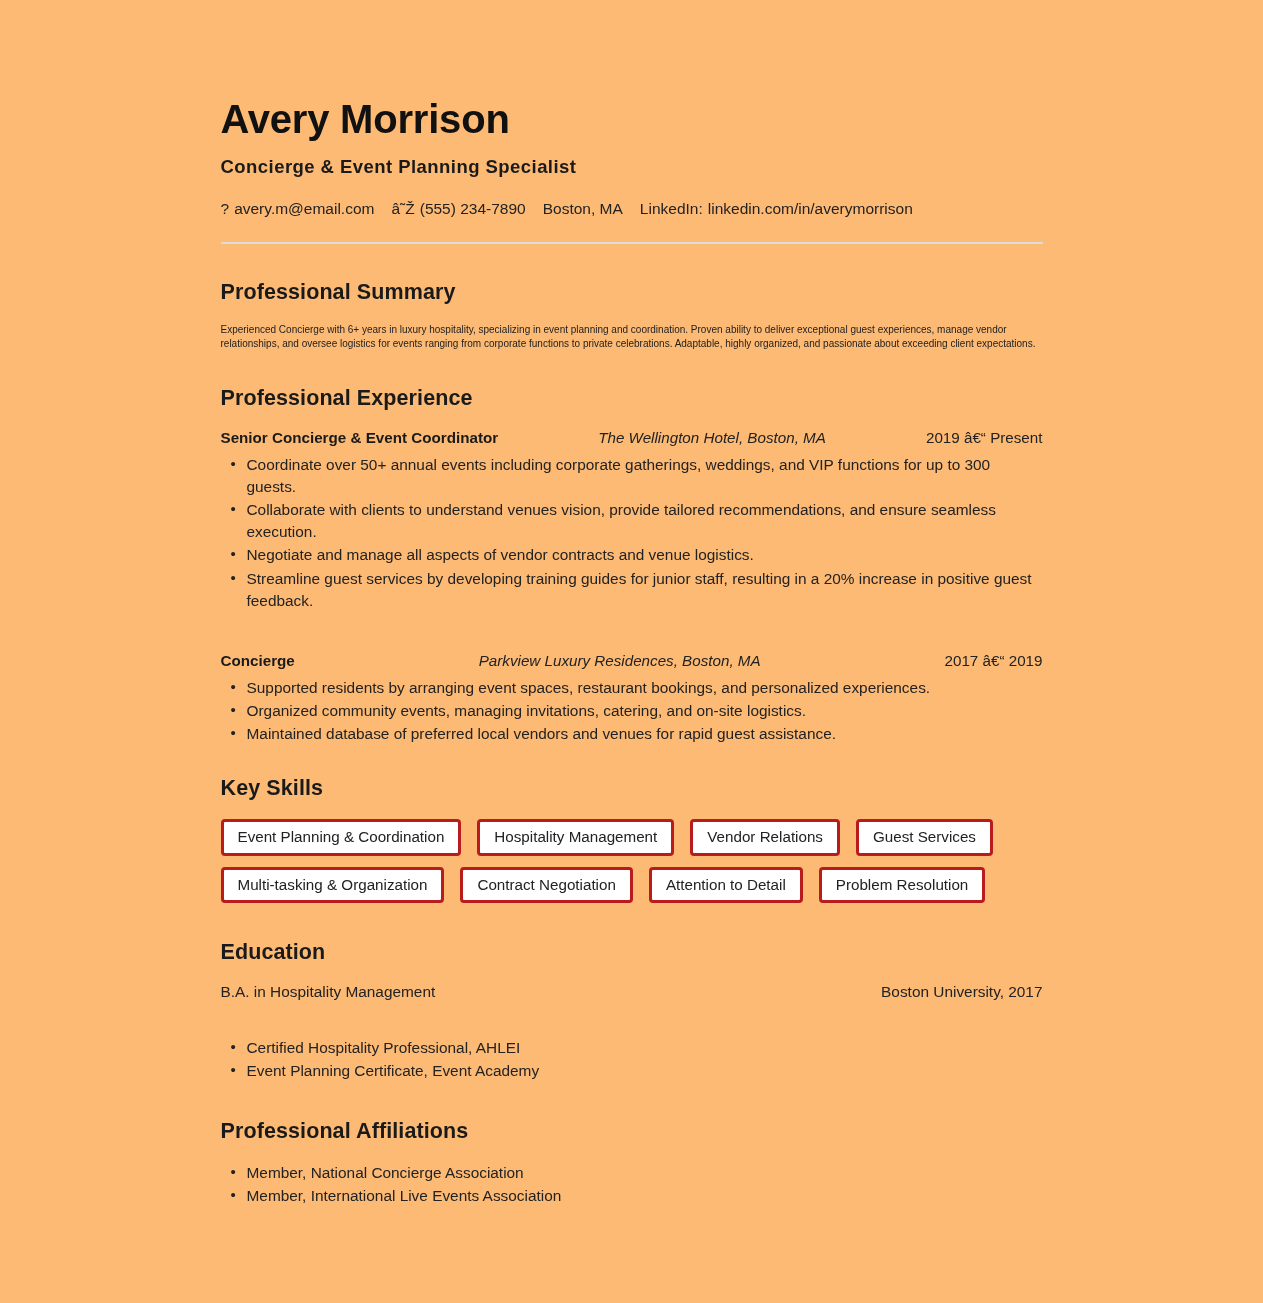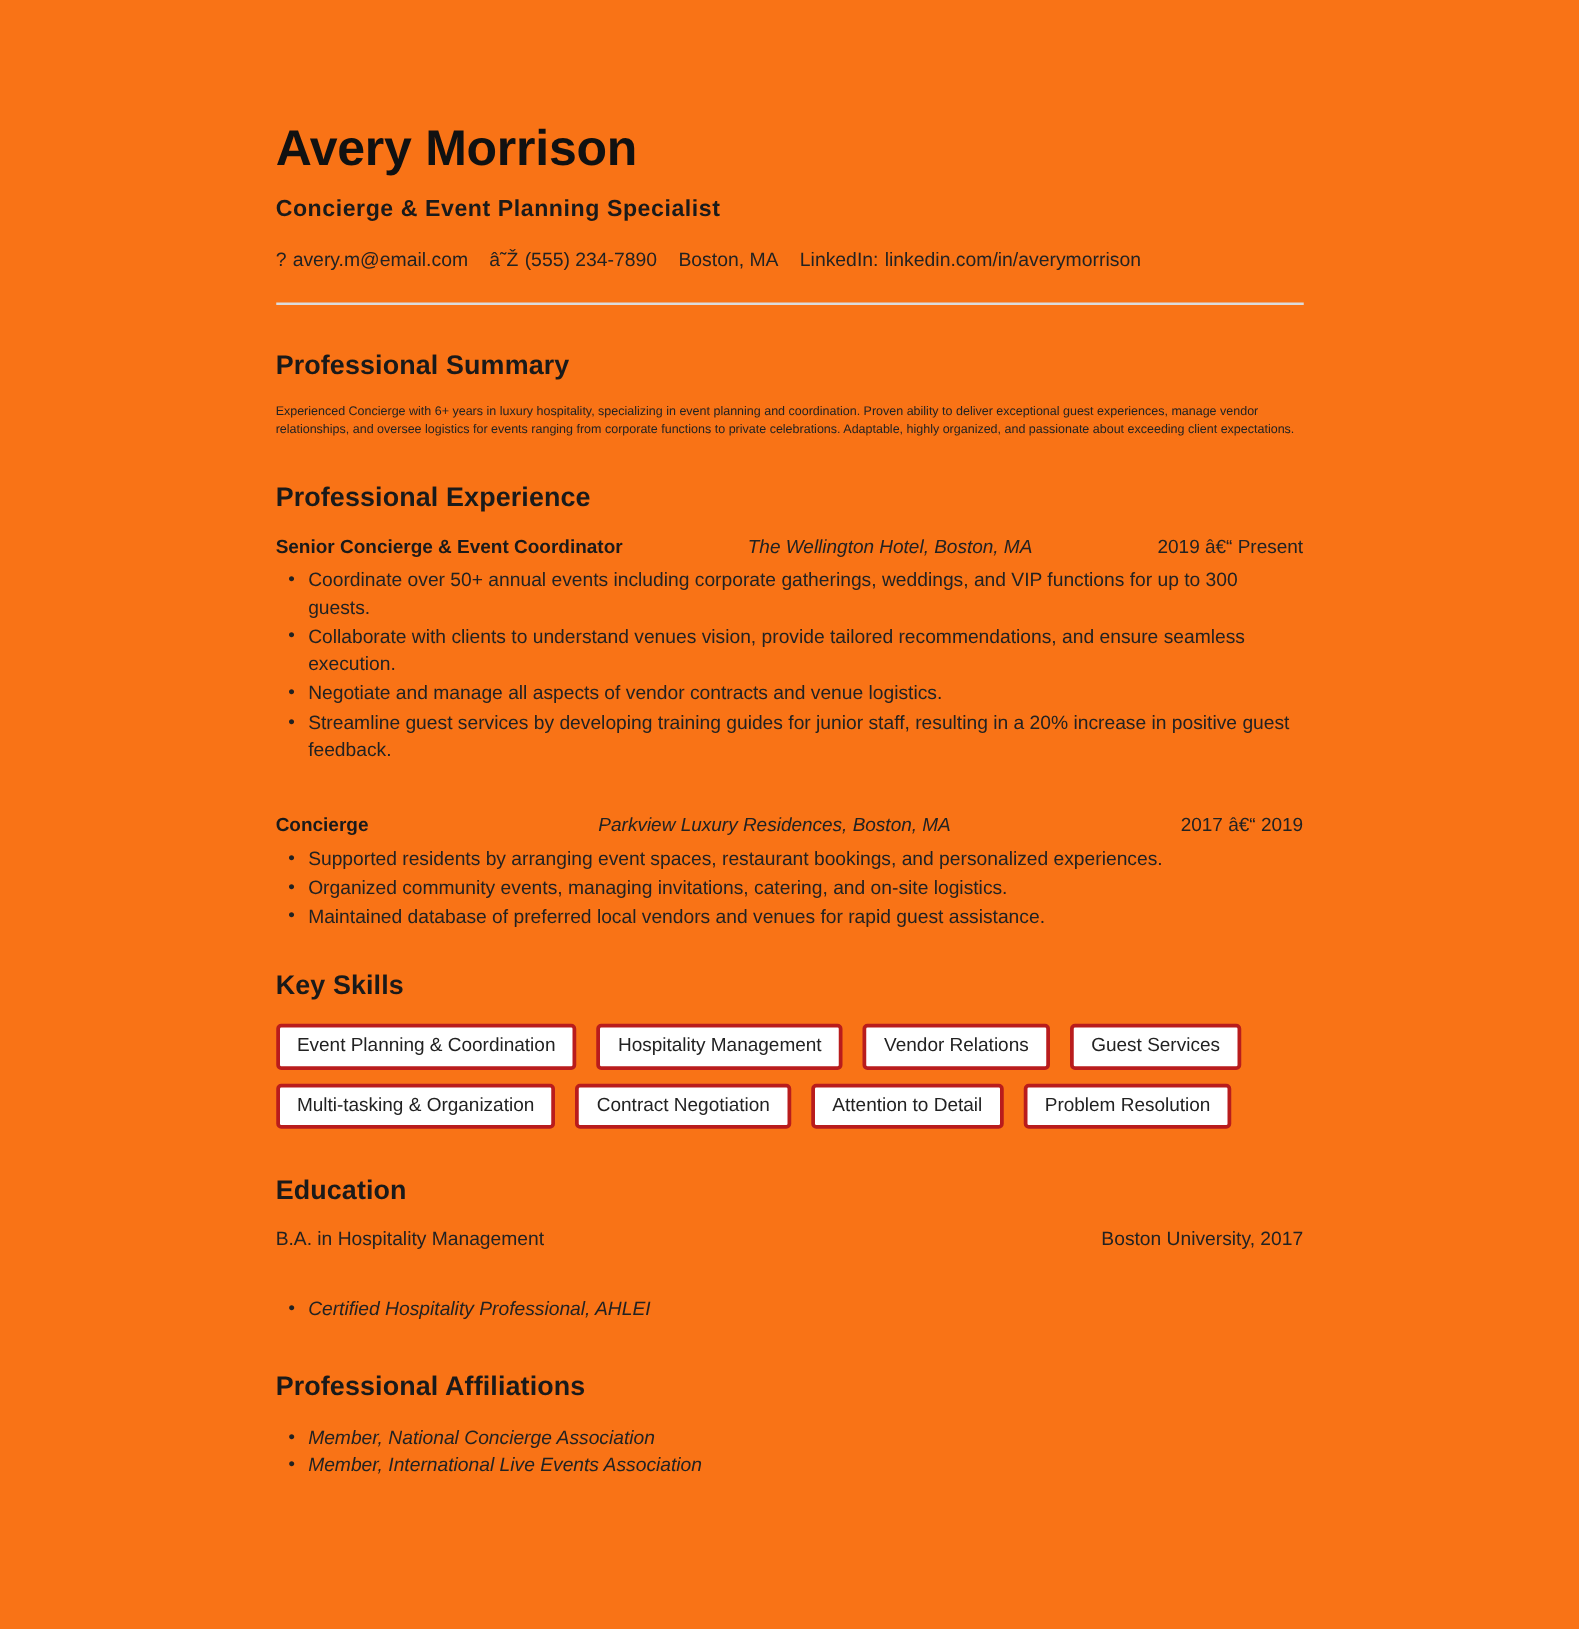--- a/index.html
+++ b/index.html
@@ -9,21 +9,21 @@
   }
   body {
     font-family: "Liberation Sans", "DejaVu Sans", sans-serif;
     color: #222222;
     -webkit-font-smoothing: antialiased;
   }
   .page {
     width: 1263px;
     min-height: 1303px;
     margin: 0 auto;
-    background: #f97316;
+    background: #fdba74;
     box-sizing: border-box;
     position: relative;
   }
   .resume {
     width: 822px;
     margin: 0 auto;
     padding-top: 98px;
     box-sizing: border-box;
   }
 
@@ -179,21 +179,20 @@
     width: 100%;
   }
   .edu-degree { flex: 0 1 auto; }
   .edu-school { flex: 0 0 auto; text-align: right; }
 
   
   ul.plain-bullets {
     margin: 0;
     padding: 0 0 0 26px;
     list-style: none;
-    font-style: italic;
   }
   ul.plain-bullets li {
     position: relative;
     font-size: 15.4px;
     line-height: 1.46;
     color: #222222;
   }
   ul.plain-bullets li::before {
     content: "\2022";
     position: absolute;
@@ -274,20 +273,21 @@
       <h2 class="section-heading">Education</h2>
       <div class="edu-row">
         <span class="edu-degree">B.A. in Hospitality Management</span>
         <span class="edu-school">Boston University, 2017</span>
       </div>
     </div>
 
     <div class="section sec-gap-cert">
       <ul class="plain-bullets">
         <li>Certified Hospitality Professional, AHLEI</li>
+        <li>Event Planning Certificate, Event Academy</li>
       </ul>
     </div>
 
     <div class="section sec-gap-aff">
       <h2 class="section-heading">Professional Affiliations</h2>
       <ul class="plain-bullets">
         <li>Member, National Concierge Association</li>
         <li>Member, International Live Events Association</li>
       </ul>
     </div>

